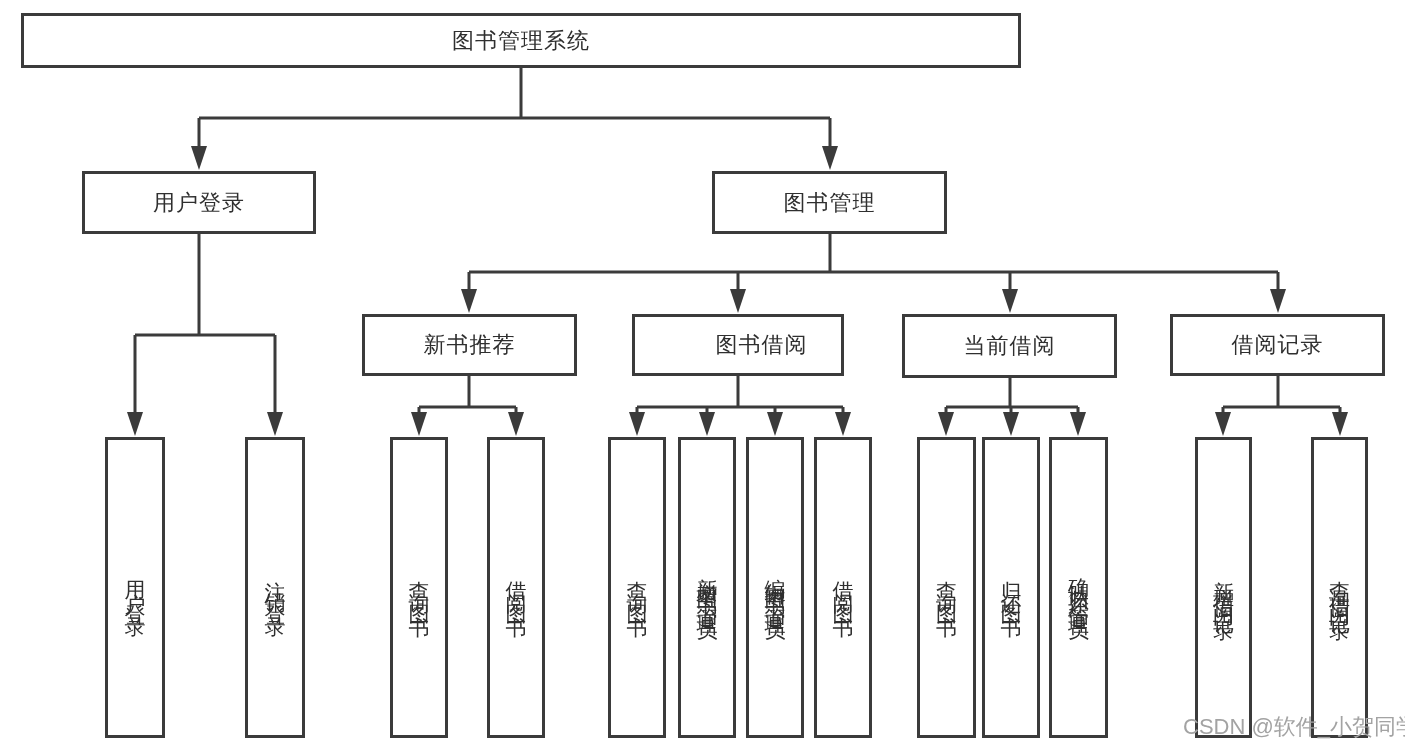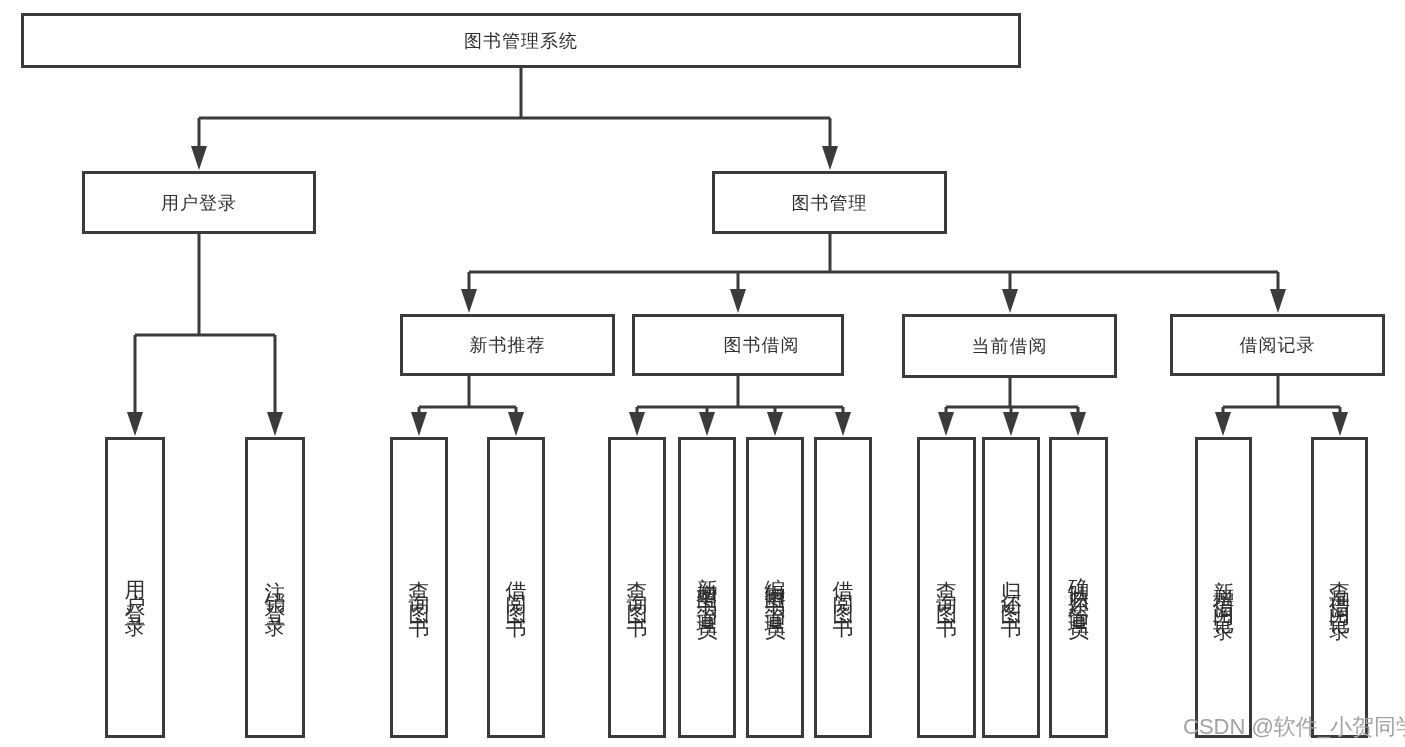--- a/index.html
+++ b/index.html
@@ -26,21 +26,21 @@
     position: absolute;
     box-sizing: border-box;
     background: #ffffff;
     border: 3px solid #3b3b3b;
     display: flex;
     align-items: center;
     justify-content: center;
     z-index: 2;
   }
   .node .label {
-    font-size: 18px;
+    font-size: 22px;
     letter-spacing: 1px;
     white-space: nowrap;
   }
   .vnode .label {
     writing-mode: vertical-rl;
     text-orientation: mixed;
     font-size: 21px;
     letter-spacing: 12px;
     white-space: nowrap;
   }
@@ -98,21 +98,21 @@
     <span class="label">图书管理系统</span>
   </div>
 
   <div class="node" style="left:82px; top:171px; width:234px; height:63px;">
     <span class="label">用户登录</span>
   </div>
   <div class="node" style="left:712px; top:171px; width:235px; height:63px;">
     <span class="label">图书管理</span>
   </div>
 
-  <div class="node" style="left:362px; top:314px; width:215px; height:62px;margin-left:38px;">
+  <div class="node" style="left:362px; top:314px; width:215px; height:62px;">
     <span class="label">新书推荐</span>
   </div>
   <div class="node" style="left:632px; top:314px; width:212px; height:62px;padding-left:47px;">
     <span class="label">图书借阅</span>
   </div>
   <div class="node" style="left:902px; top:314px; width:215px; height:64px;">
     <span class="label">当前借阅</span>
   </div>
   <div class="node" style="left:1170px; top:314px; width:215px; height:62px;">
     <span class="label">借阅记录</span>

